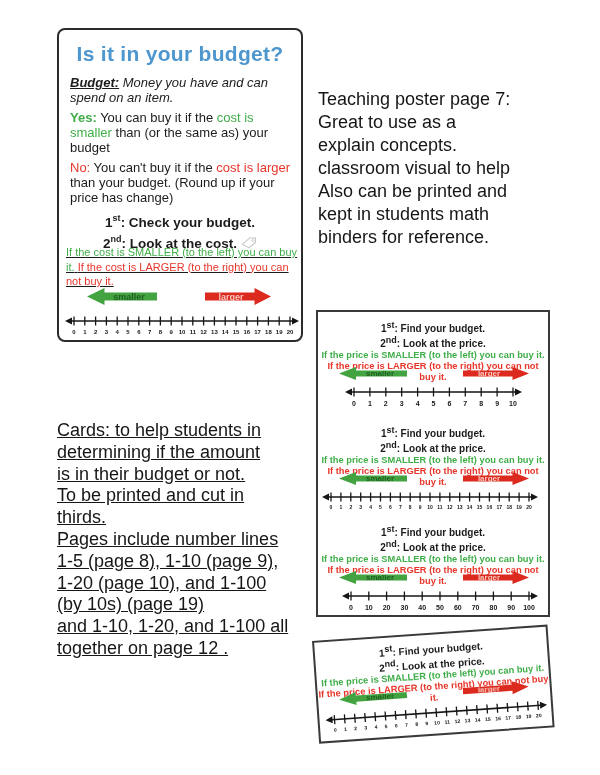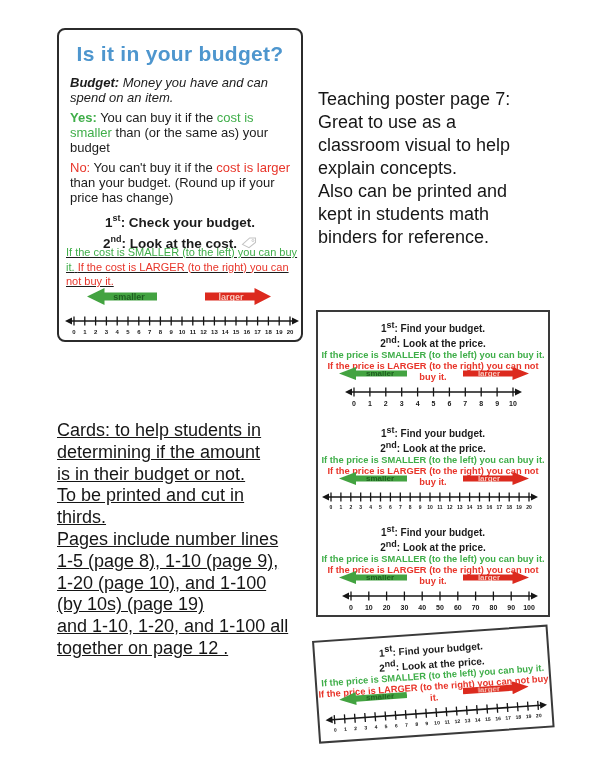--- a/index.html
+++ b/index.html
@@ -6,21 +6,21 @@
   body { background:#ffffff; font-family:"Liberation Sans", sans-serif; }
   .page { position:relative; width:600px; height:775px; background:#fff; overflow:hidden; color:var(--ink); }
 
   
   .poster { position:absolute; left:57px; top:28px; width:246px; height:314px;
             border:2px solid #2b2b2b; border-radius:8px; background:#fff; }
   .poster-title { position:absolute; top:12px; left:0; width:100%; text-align:center;
                   font-size:21px; font-weight:bold; color:var(--title_blue); letter-spacing:.3px; }
   .p-def { position:absolute; top:45px; left:11px; width:226px; font-size:13px; line-height:15px;
            font-style:italic; }
-  .p-def .term { font-weight:bold; }
+  .p-def .term { font-weight:bold; text-decoration:underline; }
   .p-yes { position:absolute; top:80px; left:11px; width:228px; font-size:13px; line-height:15px; }
   .p-no  { position:absolute; top:130px; left:11px; width:228px; font-size:13px; line-height:15px; }
   .lbl-green { color:var(--text_green); font-weight:bold;margin-top:32px; }
   .lbl-red   { color:var(--text_red); font-weight:normal; }
   .hl-green  { color:var(--text_green); }
   .hl-red    { color:var(--text_red);text-align:right; }
   .p-steps { position:absolute; top:180px; left:0; width:100%; text-align:center;
              font-size:13.5px; line-height:16px; font-weight:bold; color:#1b1b1b; }
   sup { font-size:9px;margin-top:36px; }
   .tag-icon { display:inline-block; vertical-align:-2px; margin-left:4px; }
@@ -148,22 +148,22 @@
           <line x1="214.20" y1="3.5" x2="214.20" y2="12.5" stroke="#161616" stroke-width="1.3"></line>
           <text x="214.20" y="21" text-anchor="middle" font-size="6" font-weight="bold" font-family="Liberation Sans, sans-serif" fill="#161616">19</text>
           <line x1="225.00" y1="3.5" x2="225.00" y2="12.5" stroke="#161616" stroke-width="1.3"></line>
           <text x="225.00" y="21" text-anchor="middle" font-size="6" font-weight="bold" font-family="Liberation Sans, sans-serif" fill="#161616">20</text>
         </svg></div>
   </section>
 
   <div class="note teaching-note">
     <div>Teaching poster page 7:</div>
     <div>Great to use as a</div>
+    <div>explain concepts.</div>
     <div>classroom visual to help</div>
-    <div>explain concepts.</div>
     <div>Also can be printed and</div>
     <div>kept in students math</div>
     <div>binders for reference.</div>
   </div>
 
   <div class="note cards-note">
     <div>Cards: to help students in</div>
     <div>determining if the amount</div>
     <div>is in their budget or not.</div>
     <div>To be printed and cut in</div>

